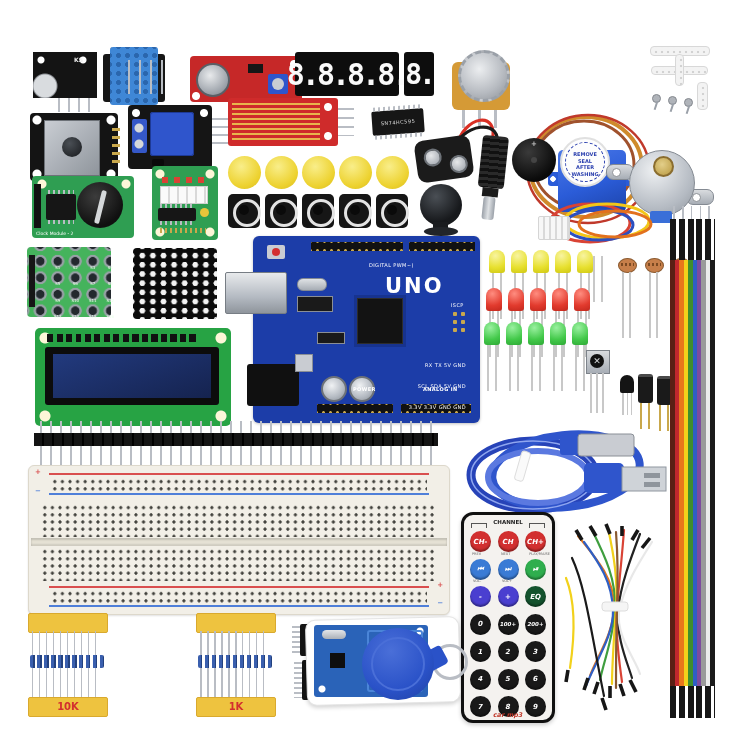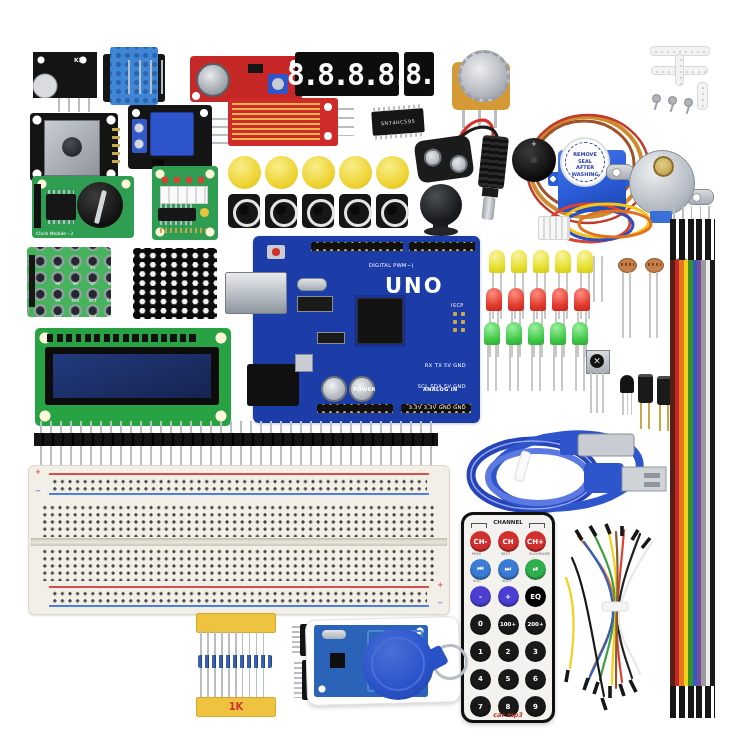--- a/index.html
+++ b/index.html
@@ -135,24 +135,24 @@
   .holes{background-image:radial-gradient(circle,#41413c 1.3px,transparent 1.8px);background-size:7.6px 7.2px;}
   .railR{background:#d94f4f;height:2px;}
   .railB{background:#4f7fd9;height:2px;}
   .groove{background:#e6e2d5;box-shadow:inset 0 2px 2px rgba(0,0,0,.15),inset 0 -2px 2px rgba(0,0,0,.1);}
   .railmark{font-size:7px;font-weight:bold;line-height:7px;}
   
   .remote{background:#f4f2ef;border:3px solid #101010;border-radius:12px;box-shadow:0 2px 4px rgba(0,0,0,.2);}
   .remote .chan{position:absolute;top:4px;left:0;right:0;text-align:center;font-size:5.5px;font-weight:bold;color:#222;}
   .remote .chan::before,.remote .chan::after{content:"";position:absolute;top:4px;width:14px;height:4px;border:1px solid #555;border-bottom:none;}
   .remote .chan::before{left:7px}.remote .chan::after{right:7px}
-  .rgrid{position:absolute;left:6px;right:6px;top:16px;display:grid;grid-template-columns:repeat(3,21px);grid-auto-rows:21px;justify-content:space-between;row-gap:6.5px;}
+  .rgrid{position:absolute;left:6px;right:6px;top:16px;display:grid;grid-template-columns:repeat(3,21px);grid-auto-rows:21px;justify-content:space-between;row-gap:6.5px;font-style:italic;}
   .rgrid b{border-radius:50%;color:#fff;font-size:7px;font-weight:bold;display:flex;align-items:center;justify-content:center;box-shadow:inset 0 -2px 2px rgba(0,0,0,.35);}
   .rb-red{background:#d22f2f;}.rb-blue{background:#3a7bd5;}.rb-green{background:#2fae4e;}
-  .rb-navy{background:#4a3fd0;}.rb-purp{background:#000000;}.rb-blk{background:#191919;}
+  .rb-navy{background:#4a3fd0;}.rb-purp{background:#14532d;}.rb-blk{background:#191919;}
   .sub{position:absolute;font-size:3.5px;color:#666;}
   .rlogo{position:absolute;bottom:1px;left:0;right:0;text-align:center;font-size:6.5px;font-style:italic;font-weight:bold;color:#c0392b;}
   
   .rtape{background:#eec33f;border:1px solid #d9a92e;border-radius:2px;}
   .rlegs{background:repeating-linear-gradient(90deg,#b9bdc4 0 1.5px,transparent 1.5px 7px);}
   .rbodies{background:repeating-linear-gradient(90deg,#3a5fae 0 3px,#23417e 3px 4.5px,transparent 4.5px 7px);border-radius:2px;}
   .rlabel{color:#d32f2f;font-weight:bold;font-size:10px;text-align:center;line-height:18px;}
   
   .card{background:#fff;border:1px solid #e4e4e4;border-radius:10px;box-shadow:0 2px 4px rgba(0,0,0,.18);}
   .rc522{background:#2a63b8;border-radius:3px;
@@ -537,20 +537,26 @@
         <path d="M54,168 L54,180"></path>
         <path d="M64,166 L68,178"></path>
         <path d="M74,162 L80,174"></path>
       <path d="M12,152 L10,164"></path>
         <path d="M46,180 L50,192"></path>
     </g>
     <rect x="46" y="84" width="26" height="9" rx="3" fill="#f5f5f5" stroke="#ddd"></rect>
   </svg>
 
   
+  <div class="abs" style="left:28px;top:613px;width:80px;height:102px;">
+    <div class="abs rtape" style="left:0;top:0;width:78px;height:18px;"></div>
+    <div class="abs rlegs" style="left:4px;top:18px;width:70px;height:66px;"></div>
+    <div class="abs rbodies" style="left:2px;top:42px;width:74px;height:13px;"></div>
+    <div class="abs rtape rlabel" style="left:0;top:84px;width:78px;height:18px;">10K</div>
+  </div>
   <div class="abs" style="left:196px;top:613px;width:80px;height:102px;">
     <div class="abs rtape" style="left:0;top:0;width:78px;height:18px;"></div>
     <div class="abs rlegs" style="left:4px;top:18px;width:70px;height:66px;"></div>
     <div class="abs rbodies" style="left:2px;top:42px;width:74px;height:13px;"></div>
     <div class="abs rtape rlabel" style="left:0;top:84px;width:78px;height:18px;">1K</div>
   </div>
 
   
   <div class="abs hblock" style="left:300px;top:624px;width:11px;height:32px;"></div>
   <div class="abs hblock" style="left:302px;top:660px;width:11px;height:40px;"></div>

